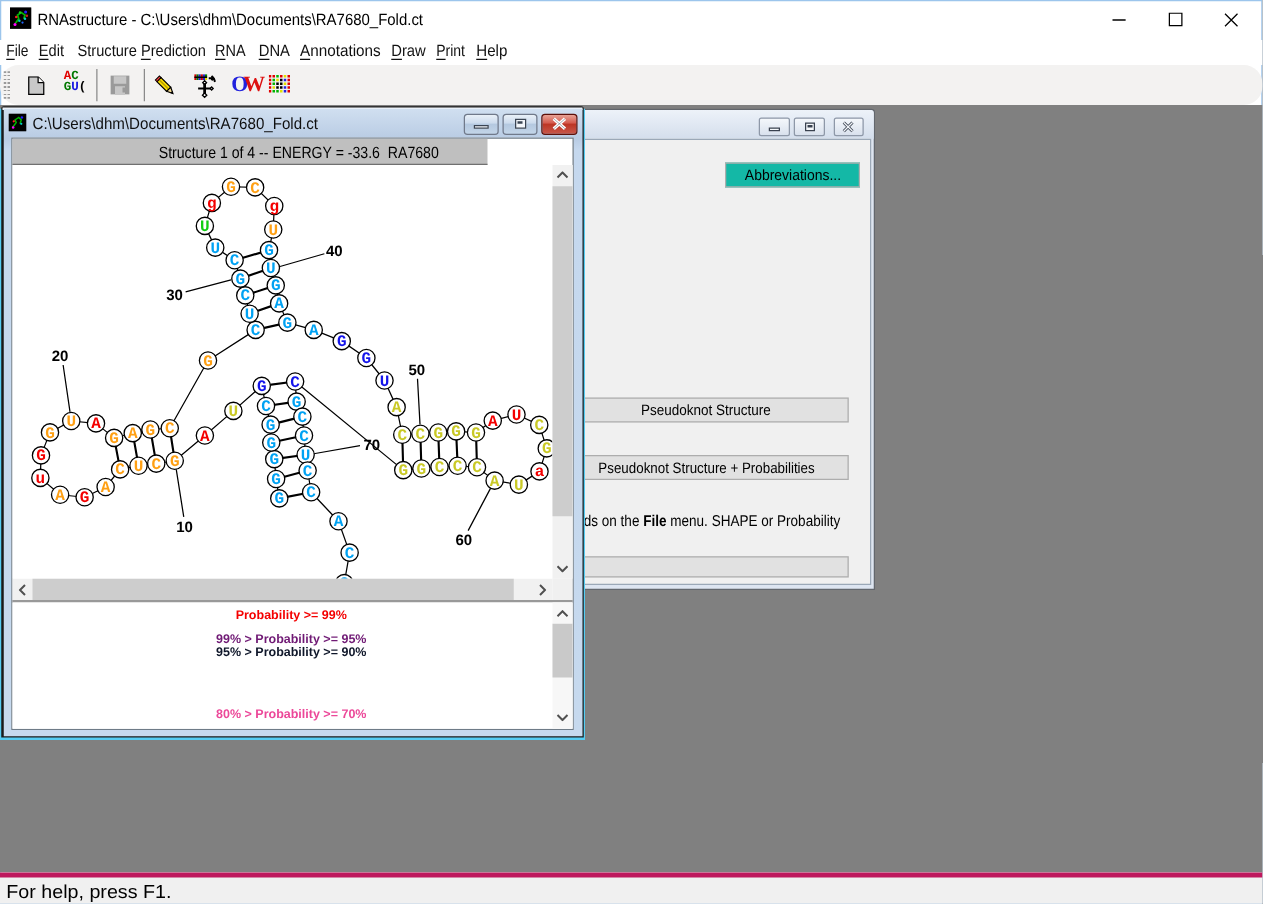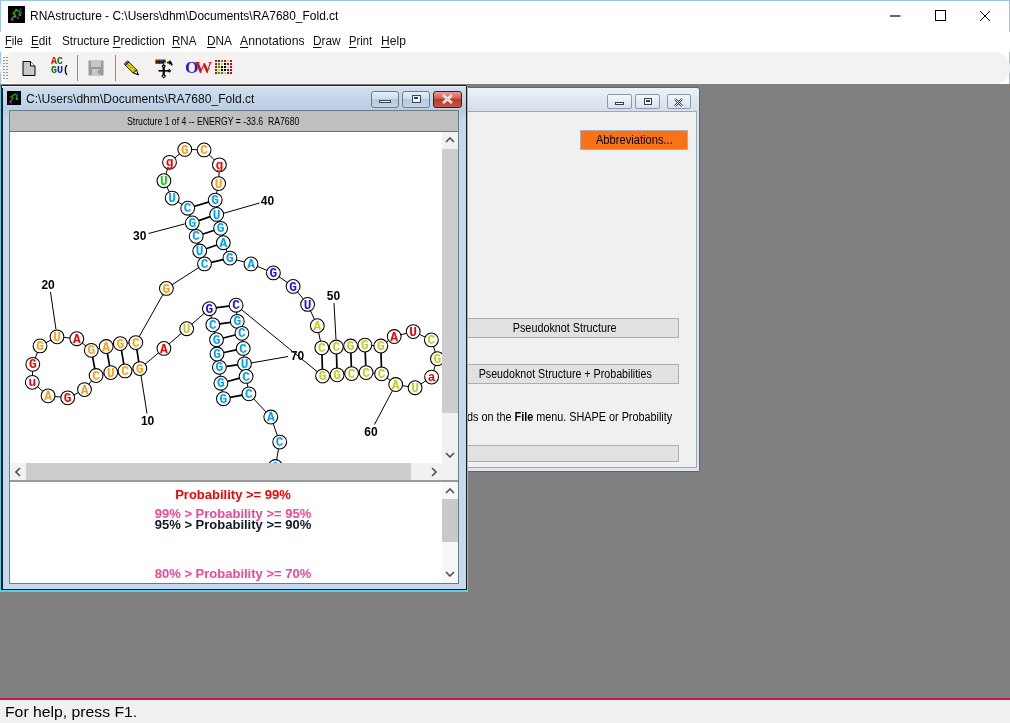--- a/index.html
+++ b/index.html
@@ -144,21 +144,21 @@
         <div style="width:4px;height:2px;background:#39414F;margin:1px auto 0;"></div>
       </div>
     </div>
   <div class="abs" style="left:211px;top:6px;width:24px;height:15px;background:linear-gradient(#F4F7FB,#D9E1ED);border:1px solid #8E98A8;border-radius:2px;">
     <svg width="22" height="13">
         <path d="M7 3 L14 10 M14 3 L7 10" stroke="#39414F" stroke-width="2.4"></path>
         <path d="M7 3 L14 10 M14 3 L7 10" stroke="#F2F5FA" stroke-width="1"></path>
       </svg>
   </div>
   <div class="abs" style="left:4px;top:23px;width:237px;height:357px;background:#F0F0F0;border:1px solid #9BA8B7;">
-    <div class="abs" style="left:119px;top:18px;width:108px;height:20px;background:#f97316;border:1px solid #ADADAD;text-align:center;font-size:12px;line-height:18px;color:#000;"><span style="display:inline-block;transform:scaleX(.93);">Abbreviations...</span></div>
+    <div class="abs" style="left:119px;top:18px;width:108px;height:20px;background:#14b8a6;border:1px solid #ADADAD;text-align:center;font-size:12px;line-height:18px;color:#000;"><span style="display:inline-block;transform:scaleX(.93);">Abbreviations...</span></div>
     <div class="abs" style="left:-10px;top:252px;width:228px;height:20px;background:#E1E1E1;border:1px solid #ADADAD;text-align:center;font-size:12px;line-height:18px;color:#000;"><span style="display:inline-block;transform:scaleX(.89);">Pseudoknot Structure + Probabilities</span></div>
     <div class="abs" style="left:-10px;top:206px;width:228px;height:20px;background:#E1E1E1;border:1px solid #ADADAD;text-align:center;font-size:12px;line-height:18px;color:#000;"><span style="display:inline-block;transform:scaleX(.90);">Pseudoknot Structure</span></div>
     <div class="abs" style="left:6px;top:298px;font-size:12.5px;color:#000;white-space:nowrap;transform:scaleX(.866);transform-origin:0 0;">ds on the <b>File</b> menu. SHAPE or Probability</div>
     <div class="abs" style="left:-10px;top:333px;width:228px;height:17px;background:#E1E1E1;border:1px solid #ADADAD;"></div>
   </div>
 </div>
 
 <div class="abs" style="left:0px;top:85px;width:469px;height:507px;">
   <div class="abs" style="left:0;top:2px;width:468px;height:504.5px;background:#55CCF2;"></div>
   <div class="abs" style="left:1px;top:0;width:466px;height:505px;background:#1A1A1A;border-radius:2px 2px 0 0;"></div>
@@ -188,21 +188,21 @@
   <div class="abs" style="left:433px;top:6px;width:29px;height:17px;background:linear-gradient(#E8A295 0%,#D3574A 45%,#BC3322 46%,#C8574A 100%);border:1px solid #5C100A;border-radius:3px;">
     <svg width="27" height="15">
         <path d="M9 3 L18 11 M18 3 L9 11" stroke="#fff" stroke-width="2.6"></path>
         <path d="M9 3 L18 11 M18 3 L9 11" stroke="#3A4453" stroke-width="0.7" fill="none" opacity="0.5"></path>
       </svg>
   </div>
 
   <div class="abs" style="left:9px;top:25px;width:450px;height:474px;border:1px solid #6E7B87;background:#fff;"></div>
 </div>
 
-<div class="abs" style="left:10px;top:111px;width:448px;height:21px;background:#BFBFBF;border-bottom:1px solid #707070;font-size:10px;color:#000;line-height:21px;">
+<div class="abs" style="left:10px;top:111px;width:380px;height:21px;background:#BFBFBF;border-bottom:1px solid #707070;font-size:13px;color:#000;line-height:21px;">
     <span style="position:absolute;left:116.6px;white-space:pre;transform:scaleX(.868);transform-origin:0 0;">Structure 1 of 4 -- ENERGY = -33.6  RA7680</span>
   </div>
 <div class="abs" style="left:10px;top:132px;width:448px;height:331px;background:#fff;"></div>
 <svg width="432" height="331" viewBox="10 132 432 331" style="position:absolute;left:10px;top:132px">
 <path d="M223.4 398.7L220.9 383.2M220.9 383.2L219.4 367.3M219.4 367.3L217.0 354.0M217.0 354.0L216.5 339.7M216.5 339.7L212.8 324.8M212.8 324.8L209.4 308.7M209.4 308.7L186.7 328.7M186.7 328.7L163.9 348.4M163.9 348.4L139.8 368.6M139.8 368.6L125.0 370.9M125.0 370.9L110.8 372.6M110.8 372.6L96.1 375.5M96.1 375.5L84.5 389.6M84.5 389.6L67.7 397.8M67.7 397.8L48.1 395.8M48.1 395.8L32.3 382.3M32.3 382.3L32.8 364.3M32.8 364.3L40.0 345.9M40.0 345.9L57.0 336.8M57.0 336.8L76.8 338.7M76.8 338.7L91.3 350.3M91.3 350.3L106.2 346.5M106.2 346.5L120.3 343.6M120.3 343.6L135.8 342.6M135.8 342.6L166.4 288.4M166.4 288.4L204.5 263.9M204.5 263.9L199.7 251.0M199.7 251.0L196.2 236.3M196.2 236.3L192.3 222.9M192.3 222.9L187.7 208.2M187.7 208.2L172.2 198.1M172.2 198.1L163.9 180.7M163.9 180.7L169.5 162.3M169.5 162.3L184.8 149.4M184.8 149.4L204.1 149.9M204.1 149.9L219.4 164.8M219.4 164.8L218.6 183.6M218.6 183.6L215.2 200.1M215.2 200.1L216.7 214.4M216.7 214.4L220.6 228.3M220.6 228.3L223.3 242.7M223.3 242.7L229.9 258.1M229.9 258.1L251.0 263.9M251.0 263.9L273.4 272.9M273.4 272.9L293.1 286.4M293.1 286.4L307.6 304.4M307.6 304.4L317.3 325.7M317.3 325.7L321.8 347.8M321.8 347.8L336.3 347.0M336.3 347.0L350.6 346.0M350.6 346.0L364.9 345.1M364.9 345.1L380.8 346.0M380.8 346.0L394.2 336.5M394.2 336.5L413.2 331.6M413.2 331.6L431.4 339.9M431.4 339.9L437.4 358.7M437.4 358.7L431.6 377.1M431.6 377.1L415.1 387.7M415.1 387.7L395.7 384.5M395.7 384.5L381.6 373.8M381.6 373.8L366.1 372.6M366.1 372.6L351.6 373.6M351.6 373.6L337.1 374.8M337.1 374.8L322.6 376.1M322.6 376.1L236.1 305.2M236.1 305.2L237.3 321.3M237.3 321.3L241.9 333.3M241.9 333.3L243.2 348.4M243.2 348.4L244.5 363.8M244.5 363.8L246.1 376.4M246.1 376.4L248.9 393.8M248.9 393.8L270.8 417.0M270.8 417.0L279.7 442.1M279.7 442.1L275.4 466.5" stroke="#000" stroke-width="1" fill="none"></path>
 <path d="M223.4 398.7L248.9 393.8M220.9 383.2L246.1 376.4M219.4 367.3L244.5 363.8M217.0 354.0L243.2 348.4M216.5 339.7L241.9 333.3M212.8 324.8L237.3 321.3M209.4 308.7L236.1 305.2M139.8 368.6L135.8 342.6M125.0 370.9L120.3 343.6M110.8 372.6L106.2 346.5M96.1 375.5L91.3 350.3M204.5 263.9L229.9 258.1M199.7 251.0L223.3 242.7M196.2 236.3L220.6 228.3M192.3 222.9L216.7 214.4M187.7 208.2L215.2 200.1M321.8 347.8L322.6 376.1M336.3 347.0L337.1 374.8M350.6 346.0L351.6 373.6M364.9 345.1L366.1 372.6M380.8 346.0L381.6 373.8" stroke="#000" stroke-width="1.7" fill="none"></path>
 <path d="M141.0 375.5L147.0 413.5M50.5 292.0L56.0 329.5M148.5 233.5L184.8 223.9M259.5 203.0L224.0 213.2M334.0 303.0L336.0 339.5M374.5 424.5L392.5 390.5M288.0 356.5L251.0 363.0" stroke="#000" stroke-width="1" fill="none"></path>
 <g fill="#fff" stroke="#000" stroke-width="1.05">
       <circle cx="223.4" cy="398.7" r="6.9"></circle>
       <circle cx="220.9" cy="383.2" r="6.9"></circle>
@@ -383,32 +383,32 @@
       <path d="M5 1 L1 5 L5 9" stroke="#505050" stroke-width="1.6" fill="none"></path>
     </svg>
   <div class="abs" style="left:16px;top:0;width:385px;height:17px;background:#CDCDCD;"></div>
   <svg class="abs" style="left:421px;top:4px" width="6" height="10">
       <path d="M1 1 L5 5 L1 9" stroke="#505050" stroke-width="1.6" fill="none"></path>
     </svg>
 </div>
 <div class="abs" style="left:442px;top:463px;width:16px;height:17px;background:#F0F0F0;"></div>
 <div class="abs" style="left:10px;top:480px;width:448px;height:2px;background:#999;"></div>
 
-<div class="abs" style="left:10px;top:482px;width:448px;height:101px;background:#fff;font-weight:bold;font-size:13px;text-align:center;">
+<div class="abs" style="left:10px;top:482px;width:448px;height:101px;background:#fff;font-weight:bold;font-size:10px;text-align:center;">
   <div style="position:absolute;left:7px;top:4.5px;width:432px;color:#F40000;">Probability &gt;= 99%</div>
-  <div style="position:absolute;left:7px;top:24px;width:432px;color:#ec4899;">99% &gt; Probability &gt;= 95%</div>
+  <div style="position:absolute;left:7px;top:24px;width:432px;color:#701a75;">99% &gt; Probability &gt;= 95%</div>
   <div style="position:absolute;left:7px;top:35px;width:432px;color:#0f172a;">95% &gt; Probability &gt;= 90%</div>
   <div style="position:absolute;left:7px;top:83.5px;width:432px;color:#ec4899;">80% &gt; Probability &gt;= 70%</div>
 </div>
 
 <div class="abs" style="left:442px;top:482px;width:16px;height:101px;background:#F7F7F7;">
   <svg class="abs" style="left:3px;top:6px" width="10" height="6">
       <path d="M1 5 L5 1 L9 5" stroke="#505050" stroke-width="1.6" fill="none"></path>
     </svg>
   <div class="abs" style="left:0;top:17px;width:16px;height:43px;background:#C9C9C9;"></div>
   <svg class="abs" style="left:3px;top:89px" width="10" height="6">
       <path d="M1 1 L5 5 L9 1" stroke="#505050" stroke-width="1.6" fill="none"></path>
     </svg>
 </div>
 
-<div class="abs" style="left:0;top:698px;width:1010px;height:25px;background:#F0F0F0;border-top:2px solid #be185d;">
+<div class="abs" style="left:0;top:698px;width:1010px;height:25px;background:#F0F0F0;border-top:4px solid #be185d;">
   <div class="abs" style="left:5px;top:3px;font-size:15px;color:#000;transform:scaleX(1.05);transform-origin:0 0;">For help, press F1.</div>
 </div>
 
 </body></html>

